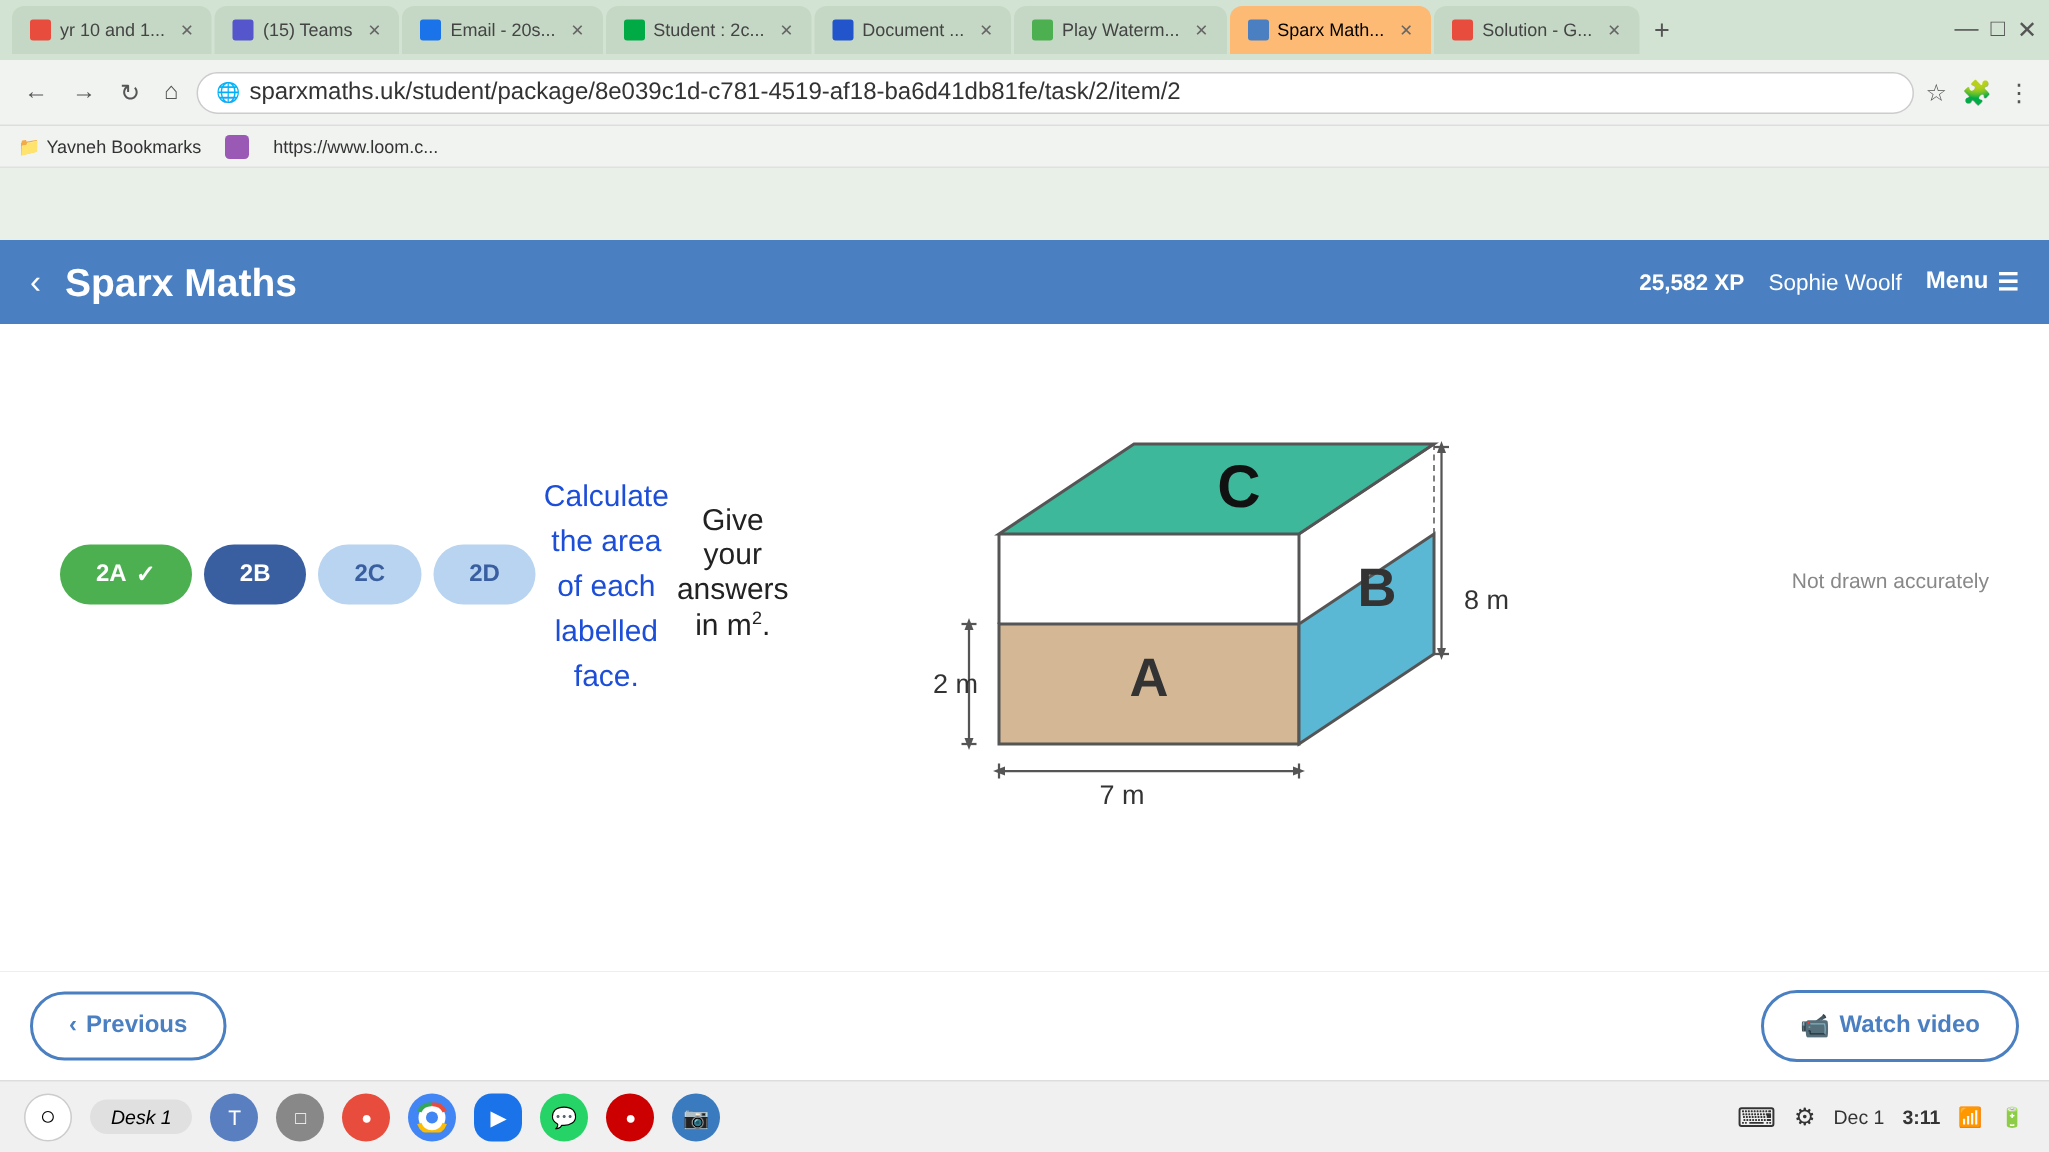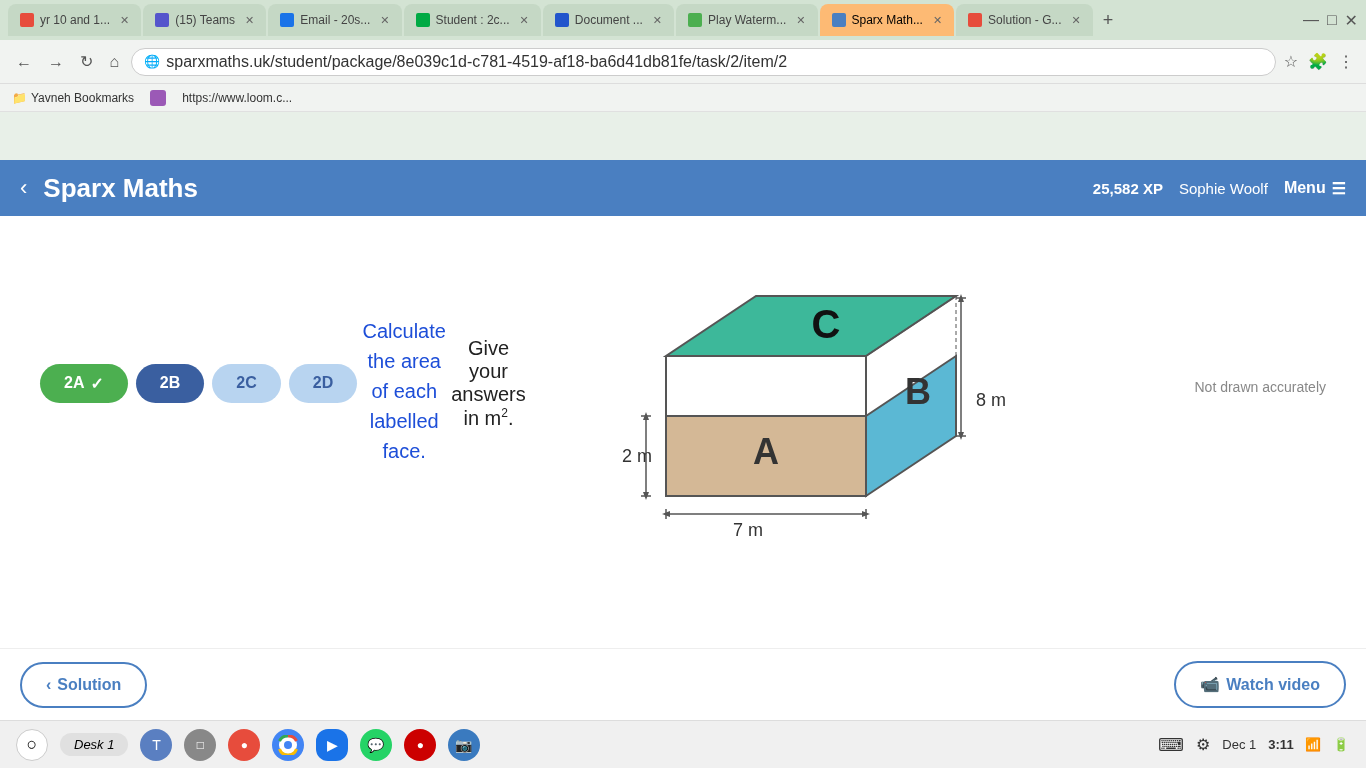--- a/index.html
+++ b/index.html
@@ -240,21 +240,21 @@
     </svg>
   </div>
 
   <div class="not-drawn">Not drawn accurately</div>
 
 </div>
 
 <div class="bottom-nav">
   <button class="prev-btn">
     <span>‹</span>
-    <span>Solution</span>
+    <span>Previous</span>
   </button>
   <button class="watch-btn">
     <span>📹</span>
     <span>Watch video</span>
   </button>
 </div>
 
 <div class="taskbar">
   <div class="taskbar-icon" style="background:#fff; border:1px solid #ccc;">○</div>
   <div class="taskbar-desk">Desk 1</div>

